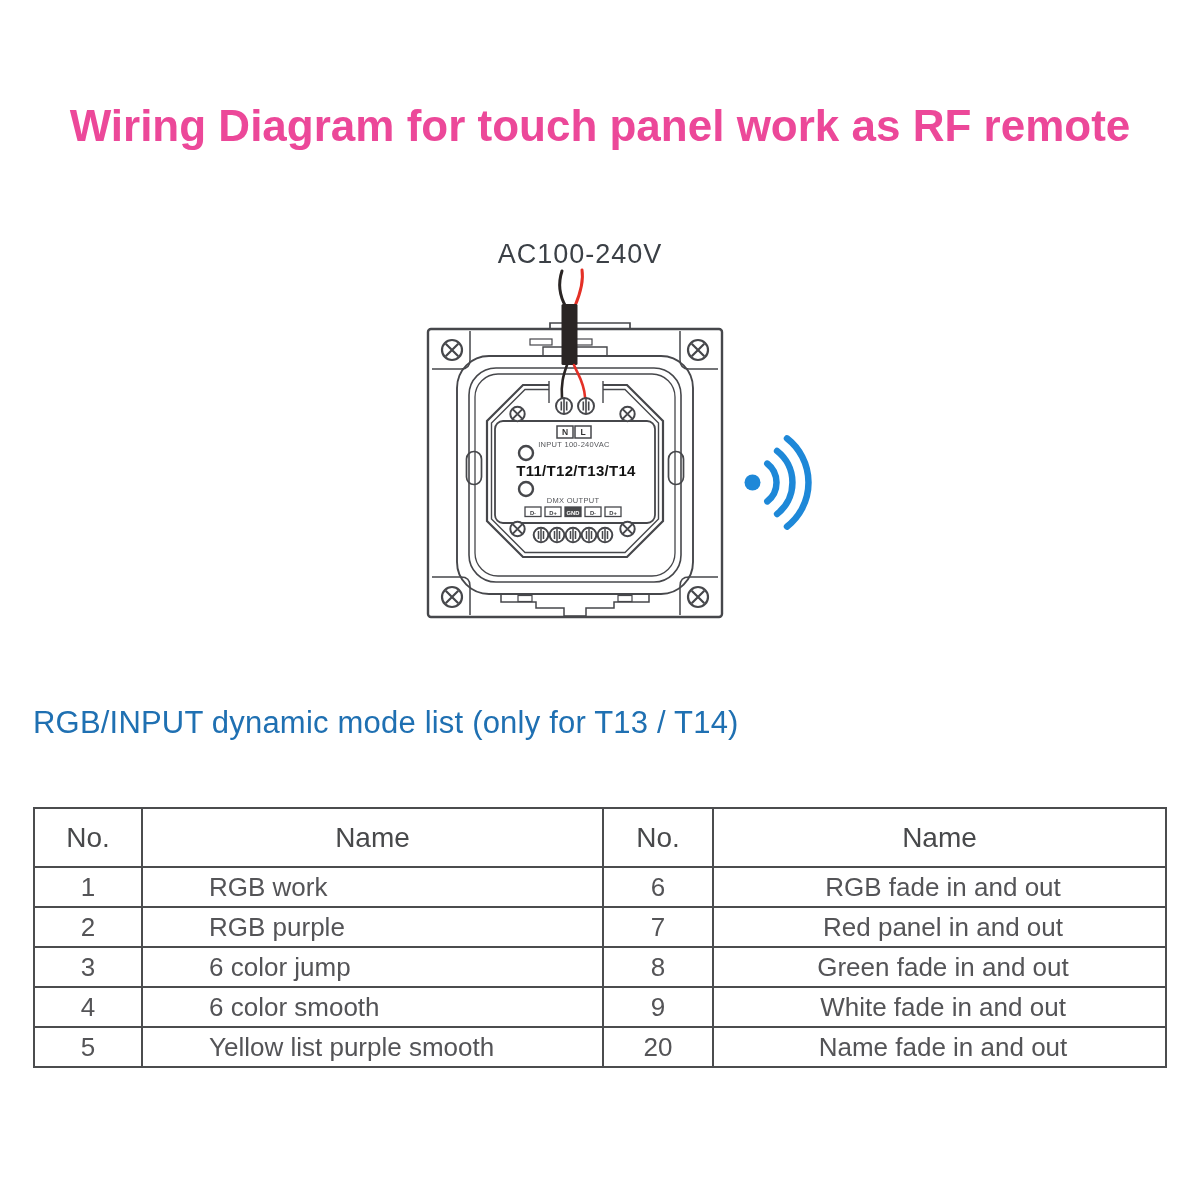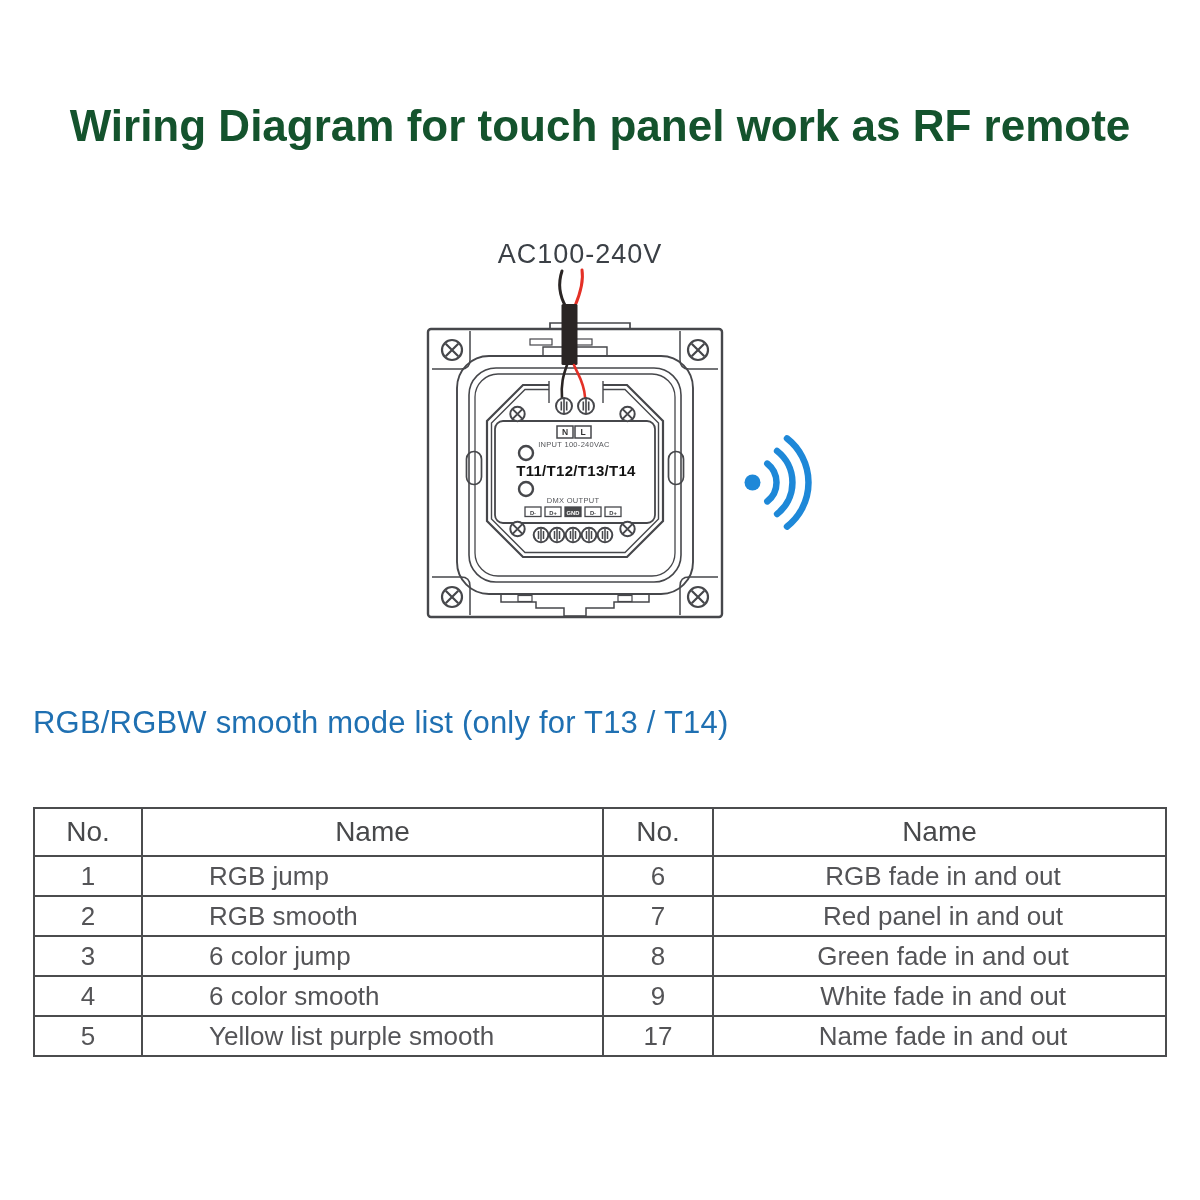--- a/index.html
+++ b/index.html
@@ -1,37 +1,37 @@
 <!DOCTYPE html>
 <html><head>
 <meta charset="utf-8">
 <style>
   html,body{margin:0;padding:0;background:#fff;}
   .page{position:relative;width:1200px;height:1200px;background:#ffffff;
         font-family:"Liberation Sans",sans-serif;overflow:hidden;}
   .title{position:absolute;top:101px;left:0;width:100%;text-align:center;
-         font-size:44px;font-weight:bold;color:#14532d;letter-spacing:0px;}
+         font-size:44px;font-weight:bold;color:#ec4899;letter-spacing:0px;}
   .heading{position:absolute;top:705px;left:33px;font-size:31px;color:#1f70b2;
            letter-spacing:0.2px;}
   svg.diagram{position:absolute;left:415px;top:225px;}
   svg .ln{fill:none;stroke:#46474b;}
   svg .lw{fill:#ffffff;stroke:#46474b;}
   svg text{font-family:"Liberation Sans",sans-serif;}
   .t-ac{font-size:27px;fill:#3b4046;letter-spacing:1px;text-anchor:middle;}
   .t-model{font-size:15px;font-weight:bold;fill:#141414;text-anchor:middle;letter-spacing:0.3px;}
   .t-tiny{font-size:7.5px;fill:#55565a;text-anchor:middle;letter-spacing:0.3px;}
   .t-term{font-size:8.5px;font-weight:bold;fill:#333;text-anchor:middle;}
   .t-dmx{font-size:5.8px;font-weight:bold;fill:#3c3d40;text-anchor:middle;}
   .t-dmx-inv{fill:#ffffff;}
   table.modes{position:absolute;left:33px;top:807px;width:1132px;
               border-collapse:collapse;table-layout:fixed;}
   table.modes th,table.modes td{border:2px solid #4b4c4e;color:#545457;
               font-weight:normal;overflow:hidden;white-space:nowrap;}
   table.modes th{font-size:28px;color:#48494b;text-align:center;}
-  table.modes thead tr{height:48px;}
+  table.modes thead tr{height:59px;}
   table.modes tbody tr{height:40px;}
   table.modes td{font-size:26px;}
   td.c-no{text-align:center;}
   td.c-name-l{text-align:left;padding-left:66px;}
   td.c-name-c{text-align:center;padding-left:8px;}
 </style>
 </head>
 <body>
 
 <div class="page">
@@ -142,64 +142,64 @@
     </g>
 
     <g>
       <circle cx="337.5" cy="257.5" r="8" fill="#1e88d8"></circle>
       <path d="M352.3,238.6 A24,24 0 0 1 352.3,276.4" fill="none" stroke="#1e88d8" stroke-width="6.5" stroke-linecap="round"></path>
       <path d="M362.1,226 A40,40 0 0 1 362.1,289" fill="none" stroke="#1e88d8" stroke-width="6.5" stroke-linecap="round"></path>
       <path d="M372,213.4 A56,56 0 0 1 372,301.6" fill="none" stroke="#1e88d8" stroke-width="6.5" stroke-linecap="round"></path>
     </g>
   </svg>
 
-  <div class="heading">RGB/RGBW smooth mode list (only for T13 / T14)</div>
+  <div class="heading">RGB/INPUT dynamic mode list (only for T13 / T14)</div>
 
   <table class="modes">
     <colgroup>
       <col style="width:108px">
         <col style="width:461px">
         <col style="width:110px">
         <col style="width:453px">
     </colgroup>
     <thead>
       <tr>
         <th>No.</th>
         <th>Name</th>
         <th>No.</th>
         <th>Name</th>
       </tr>
     </thead>
     <tbody>
       <tr>
         <td class="c-no">1</td>
-        <td class="c-name-l">RGB jump</td>
+        <td class="c-name-l">RGB work</td>
         <td class="c-no">6</td>
         <td class="c-name-c">RGB fade in and out</td>
       </tr>
       <tr>
         <td class="c-no">2</td>
-        <td class="c-name-l">RGB smooth</td>
+        <td class="c-name-l">RGB purple</td>
         <td class="c-no">7</td>
         <td class="c-name-c">Red panel in and out</td>
       </tr>
       <tr>
         <td class="c-no">3</td>
         <td class="c-name-l">6 color jump</td>
         <td class="c-no">8</td>
         <td class="c-name-c">Green fade in and out</td>
       </tr>
       <tr>
         <td class="c-no">4</td>
         <td class="c-name-l">6 color smooth</td>
         <td class="c-no">9</td>
         <td class="c-name-c">White fade in and out</td>
       </tr>
       <tr>
         <td class="c-no">5</td>
         <td class="c-name-l">Yellow list purple smooth</td>
-        <td class="c-no">17</td>
+        <td class="c-no">20</td>
         <td class="c-name-c">Name fade in and out</td>
       </tr>
     </tbody>
   </table>
 
 </div>
 
 </body></html>

